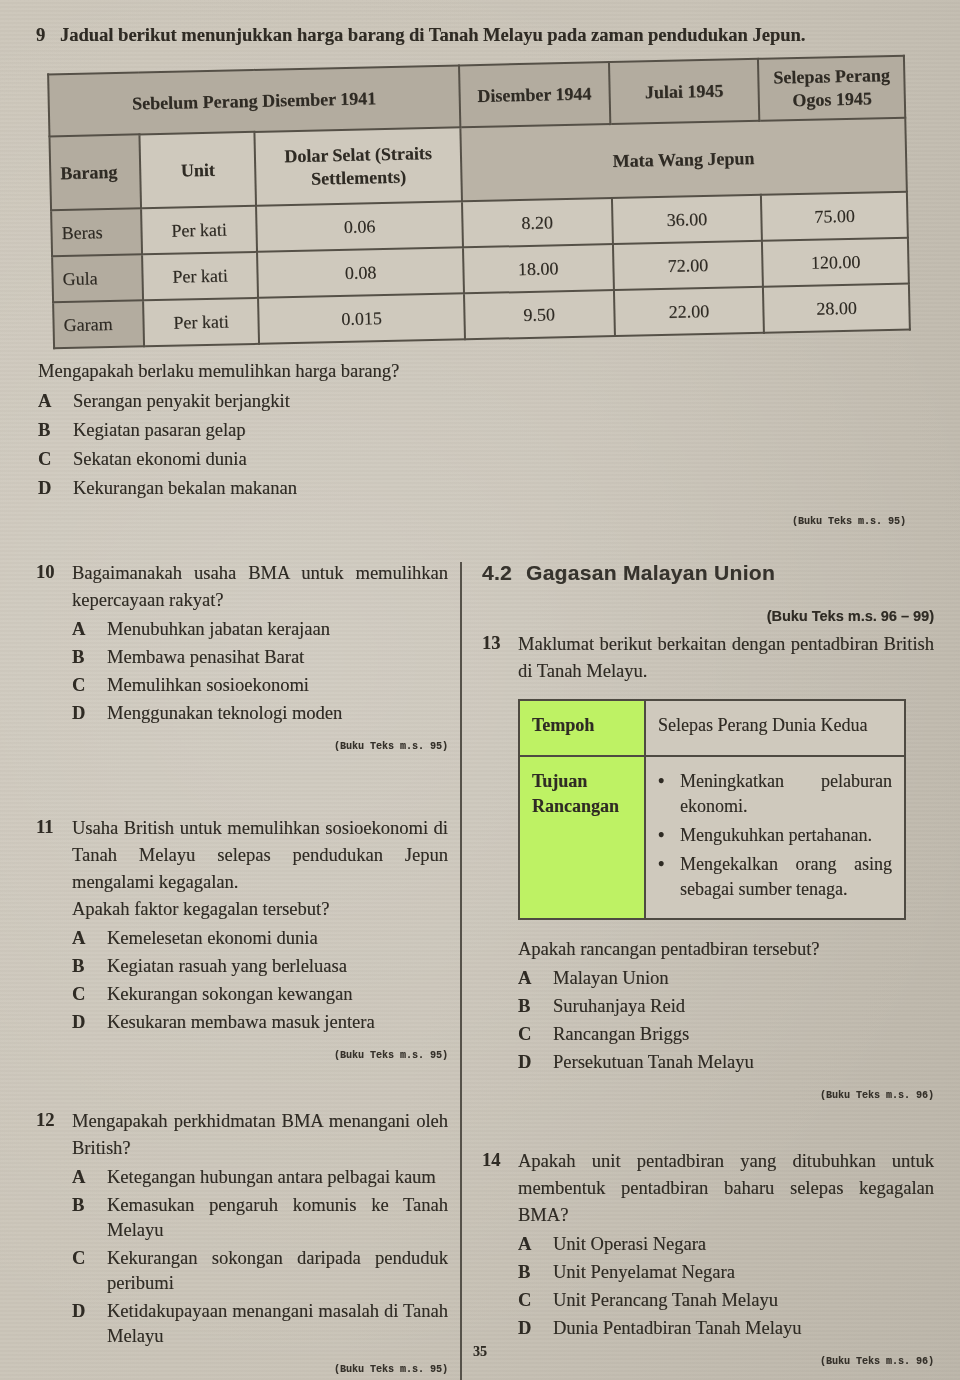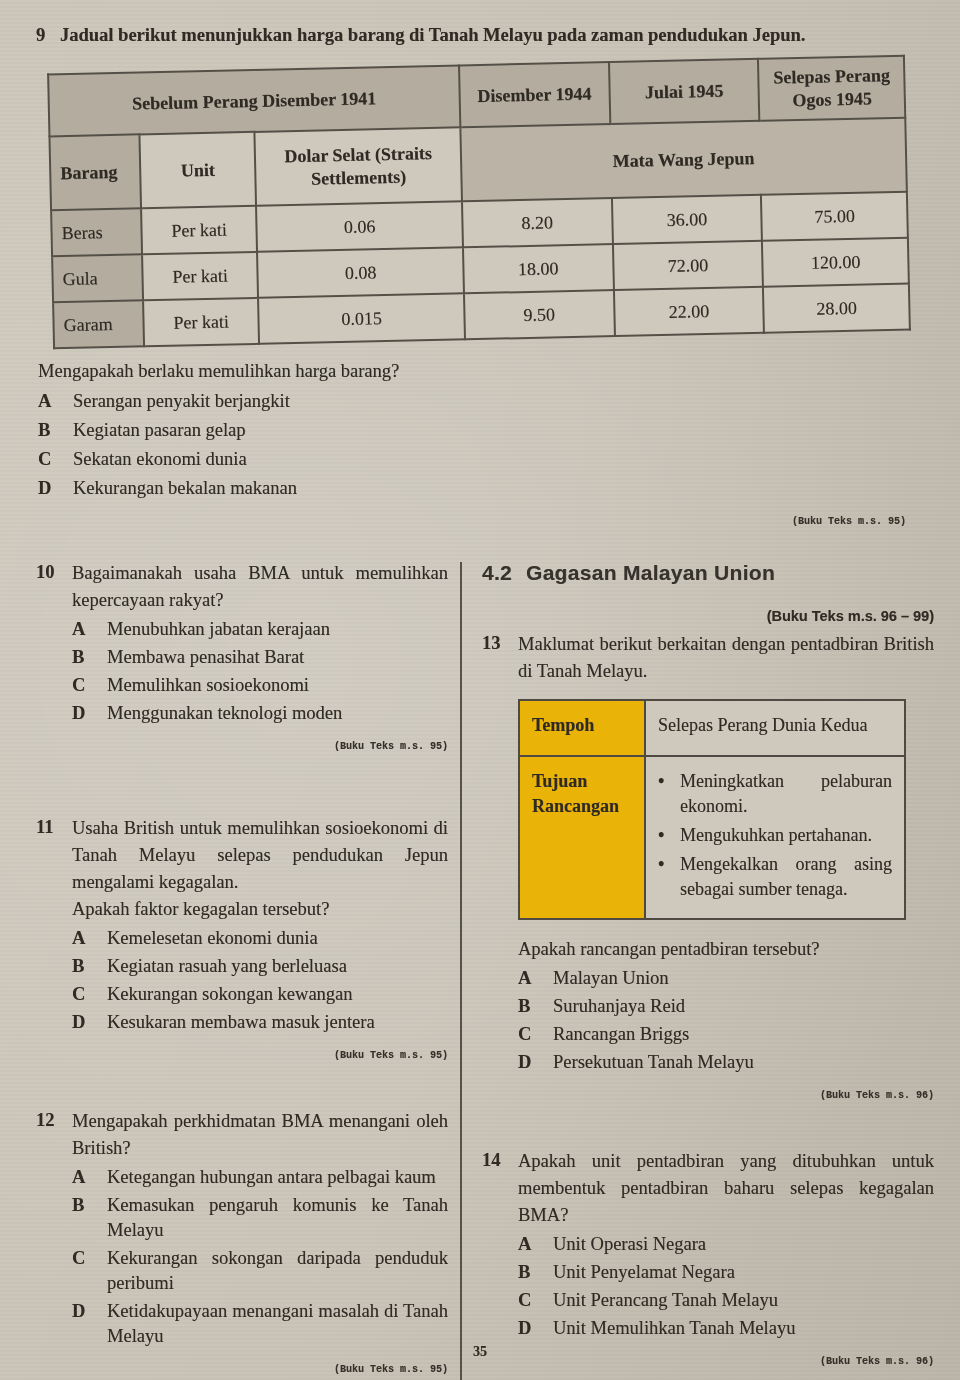--- a/index.html
+++ b/index.html
@@ -123,21 +123,21 @@
     background: #cfc9bd;
   }
   .info-table td {
     border: 2px solid #4e4a42;
     padding: 12px 12px;
     vertical-align: top;
     font-size: 18px;
     line-height: 25px;
   }
   .info-table td.label {
-    background: #eab308;
+    background: #bef264;
     font-weight: bold;
     width: 126px;
   }
   .info-table tr.r1 td { height: 56px; }
   .bullet-row { display: flex; margin-bottom: 4px; }
   .bullet-row .bullet { width: 22px; flex: none; font-weight: bold; }
   .bullet-row .btext { flex: 1; text-align: justify; }
 
   .page-number {
     position: absolute;
@@ -382,21 +382,21 @@
           <div class="opt">
               <span class="letter">B</span>
               <span class="text">Unit Penyelamat Negara</span>
             </div>
           <div class="opt">
               <span class="letter">C</span>
               <span class="text">Unit Perancang Tanah Melayu</span>
             </div>
           <div class="opt">
               <span class="letter">D</span>
-              <span class="text">Unit Memulihkan Tanah Melayu</span>
+              <span class="text">Dunia Pentadbiran Tanah Melayu</span>
             </div>
           <div class="source">(Buku Teks m.s. 96)</div>
         </div>
       </div>
 
     </div>
   </div>
 
   <div class="page-number">35</div>
 

